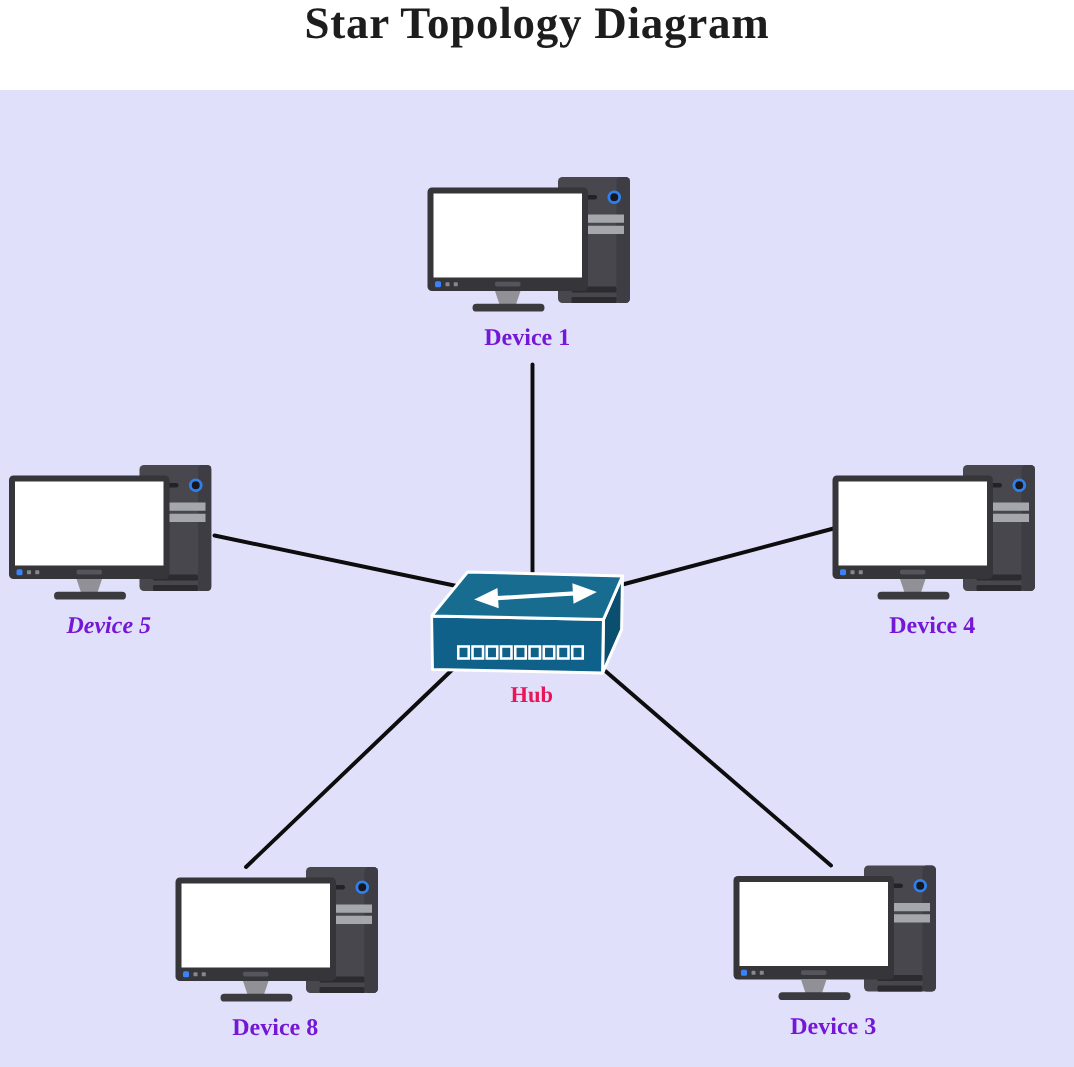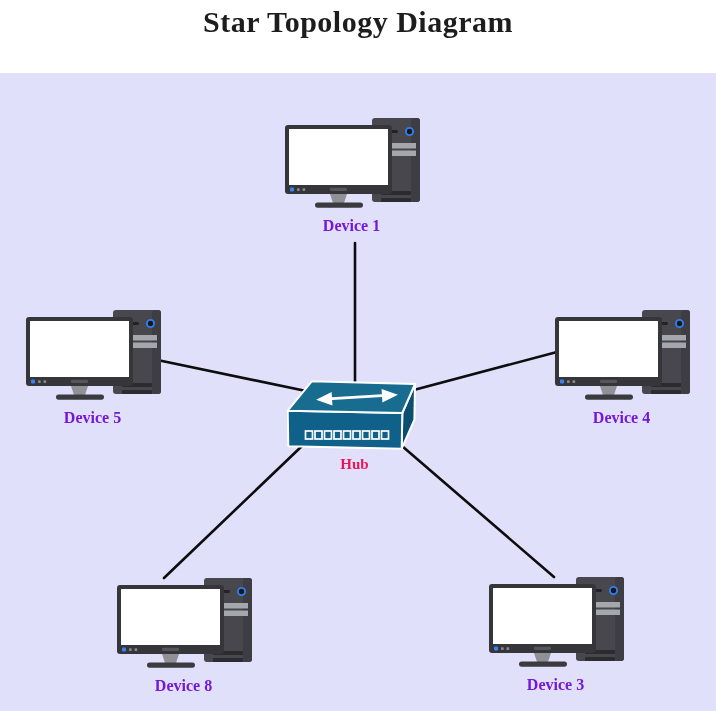--- a/index.html
+++ b/index.html
@@ -2,21 +2,21 @@
 <html style="--background: #e0e0fb; --header-background: #ffffff; --title-color: #1d1d1d; --device-label-color: #7517d6; --hub-label-color: #ea1558; --line-color: #0d0d0d; --hub-top: #176c90; --hub-front: #0f618a; --hub-side: #0b4f70;"><head>
 <meta charset="utf-8">
 <style>
   html,body{margin:0;padding:0;}
   body{
     width:716px;height:711px;overflow:hidden;position:relative;
     font-family:"Liberation Serif","DejaVu Serif",serif;
     background:var(--background,#e0e0fb);
   }
   .header{
-    position:absolute;left:0;top:0;width:716px;height:73px;
+    position:absolute;left:0;top:0;width:716px;height:60px;
     background:var(--header-background,#ffffff);
     display:flex;align-items:center;justify-content:center;
   }
   .title{
     font-size:30px;font-weight:bold;letter-spacing:.5px;
     color:var(--title-color,#1d1d1d);margin-top:-8px;
   }
   .board{position:absolute;left:0;top:0;width:716px;height:711px;}
   .links{position:absolute;left:0;top:0;width:716px;height:711px;}
   .links line{stroke:var(--line-color,#0d0d0d);stroke-width:2.6;stroke-linecap:round;}
@@ -29,21 +29,21 @@
   .hub-node{position:absolute;left:287px;top:378px;width:135px;}
   .hub-node svg{display:block;width:135px;height:72px;}
   .hub-label{
     margin-top:6px;text-align:center;font-weight:bold;font-size:15px;
     color:var(--hub-label-color,#ea1558);
   }
   .d1{left:283px;top:114px;}
   .d2{left:553px;top:306px;}
   .d3{left:487px;top:573px;}
   .d4{left:115px;top:574px;}
-  .d5{left:24px;top:306px;}
+  .d5{left:4px;top:306px;font-style:italic;}
 </style>
 </head>
 <body>
 
 <svg width="0" height="0" style="position:absolute" aria-hidden="true">
   <defs>
     <symbol id="pc" viewBox="0 0 137 94">
 
       <rect x="89" y="4" width="48" height="84" rx="3" fill="#47474d"></rect>
       <rect x="128" y="4" width="9" height="84" rx="3" fill="#3d3d43"></rect>

